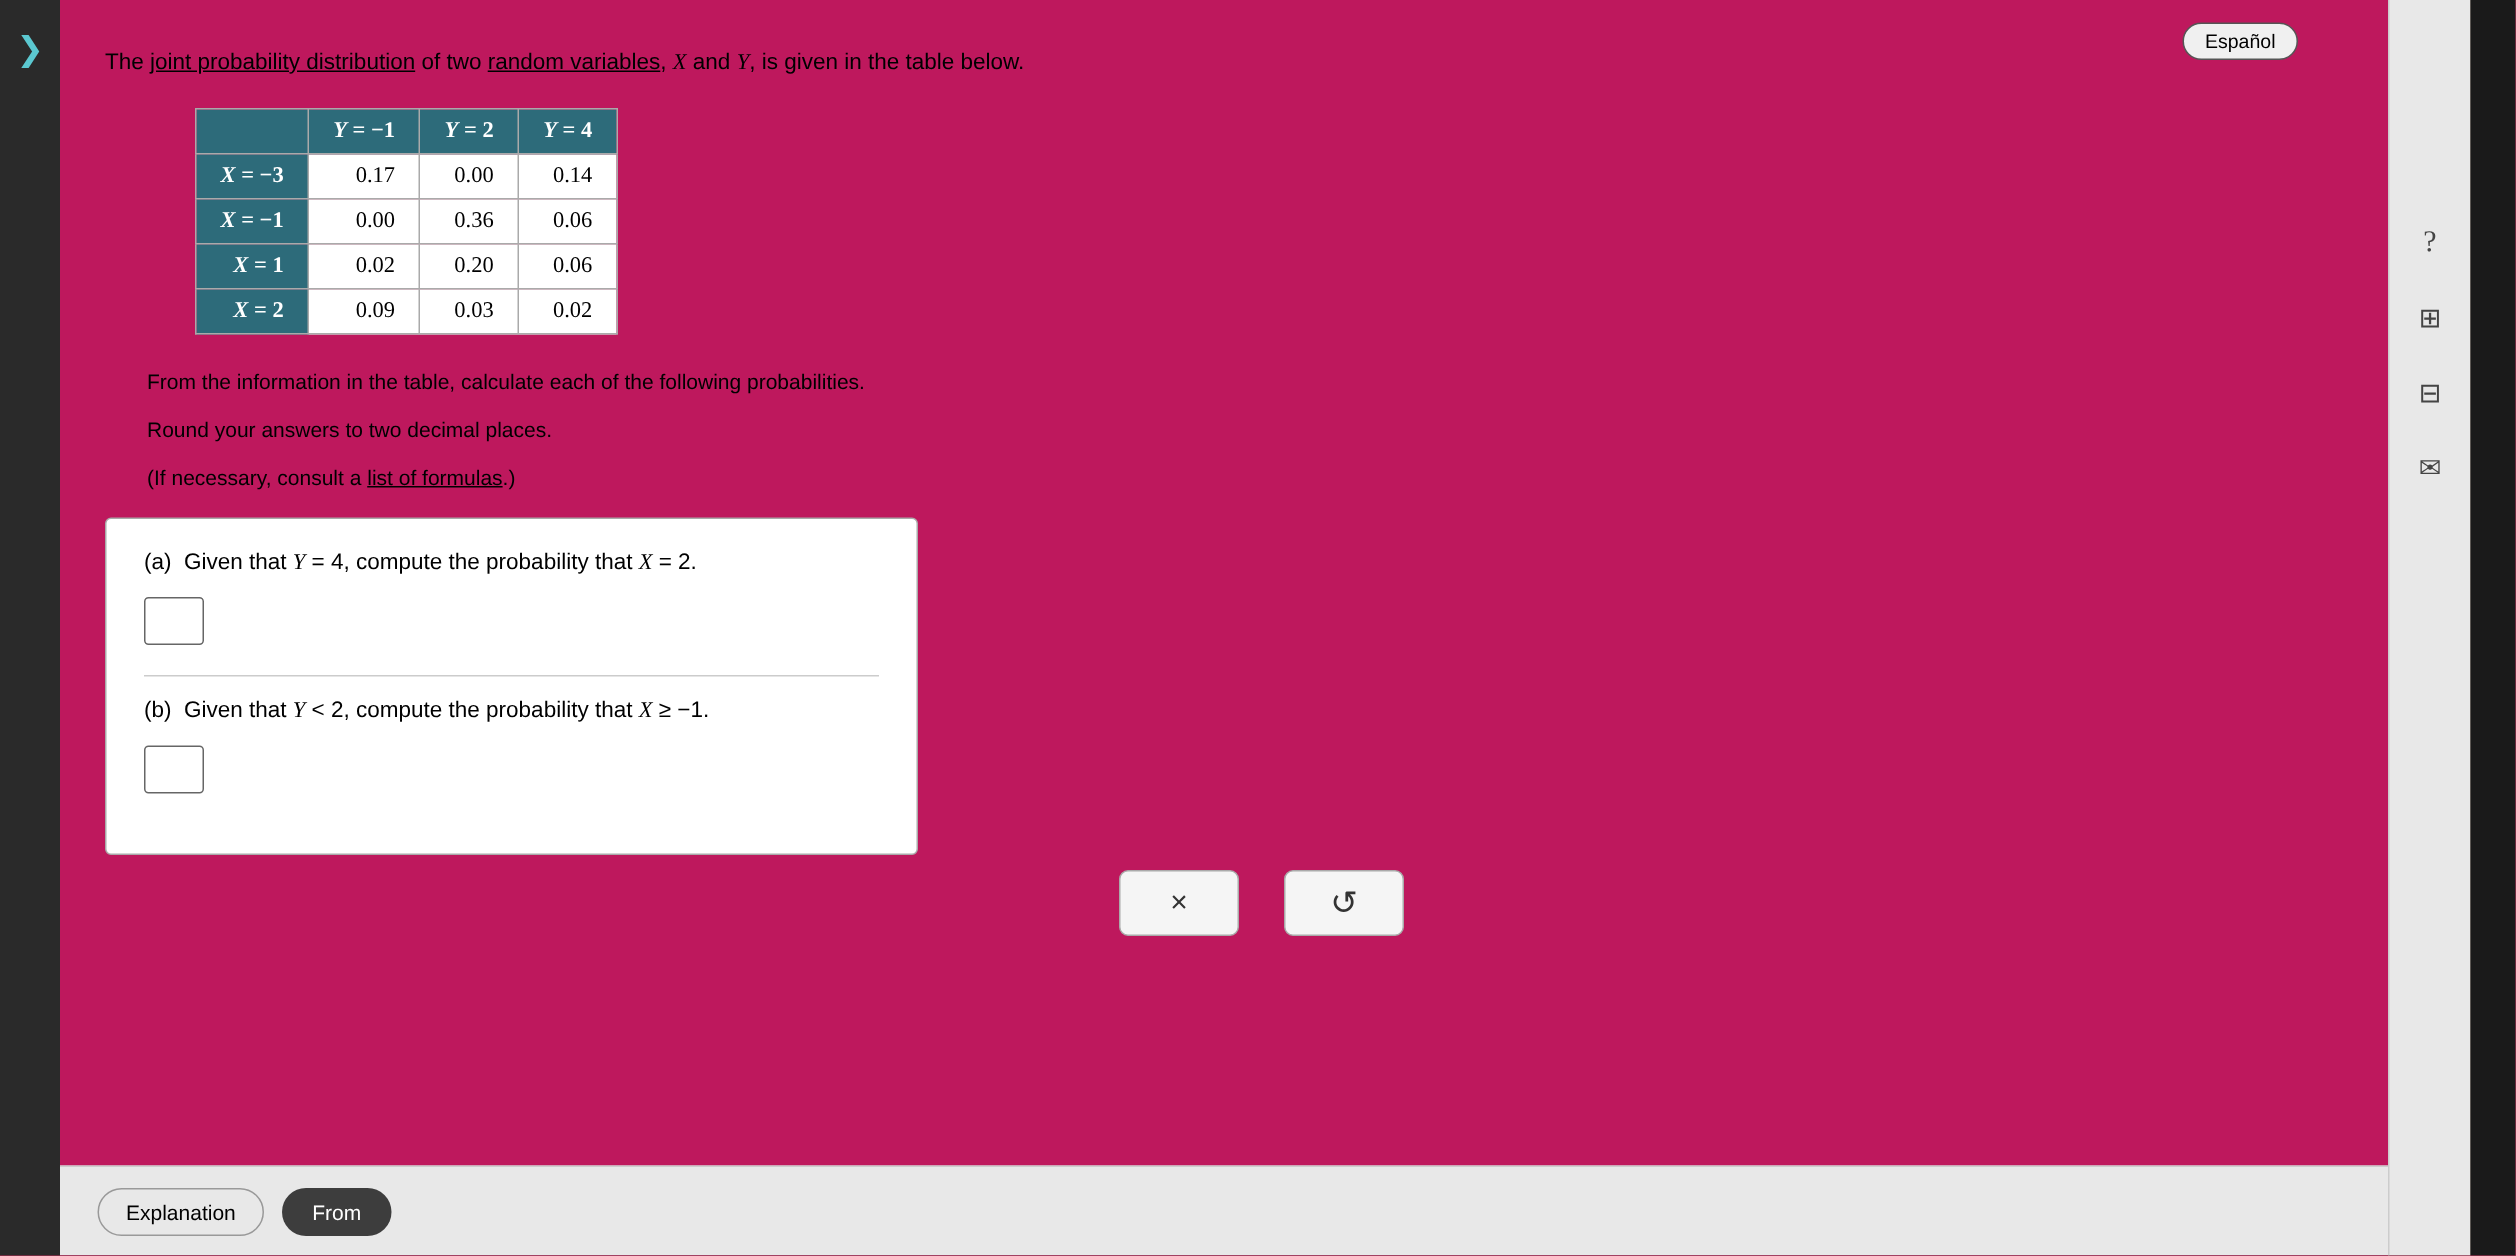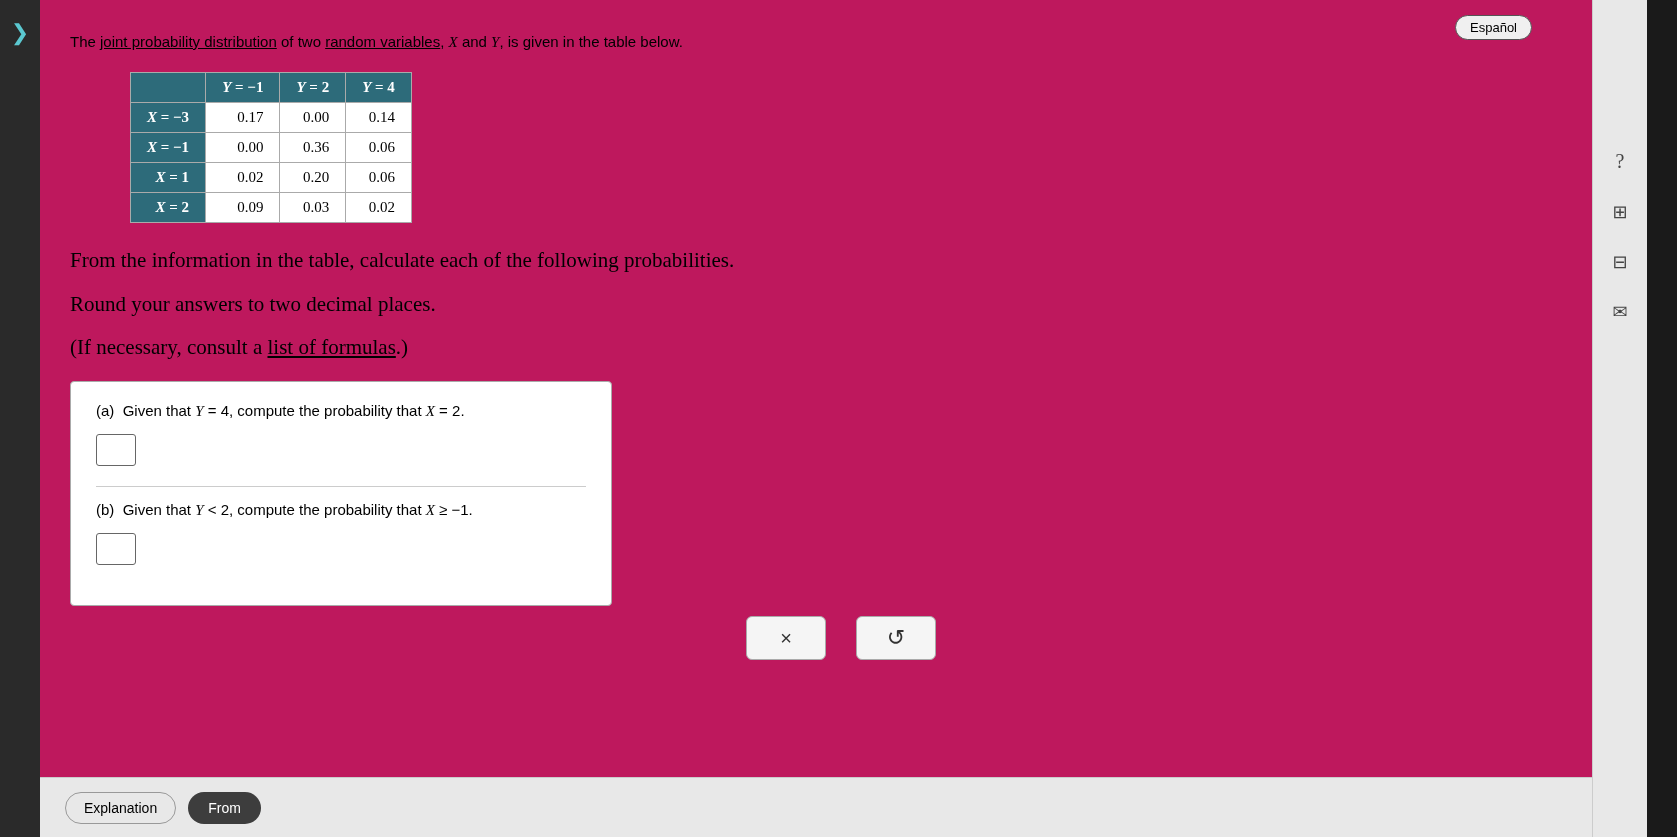--- a/index.html
+++ b/index.html
@@ -87,24 +87,25 @@
       background: #2d6b7a;
       color: white;
       font-weight: bold;
     }
 
     .prob-table tbody td.data-cell {
       background: white;
     }
 
     .info-text {
-      font-size: 21px;
-      font-family: Liberation Serif, serif;
+      font-size: 14px;
+      font-family: Liberation Sans, sans-serif;
       line-height: 1.7;
       margin-bottom: 8px;
+      margin-left: 28px;
     }
 
     .formulas-link {
       text-decoration: underline;
       cursor: pointer;
     }
 
     
     .answer-box {
       border: 1px solid #aaa;

